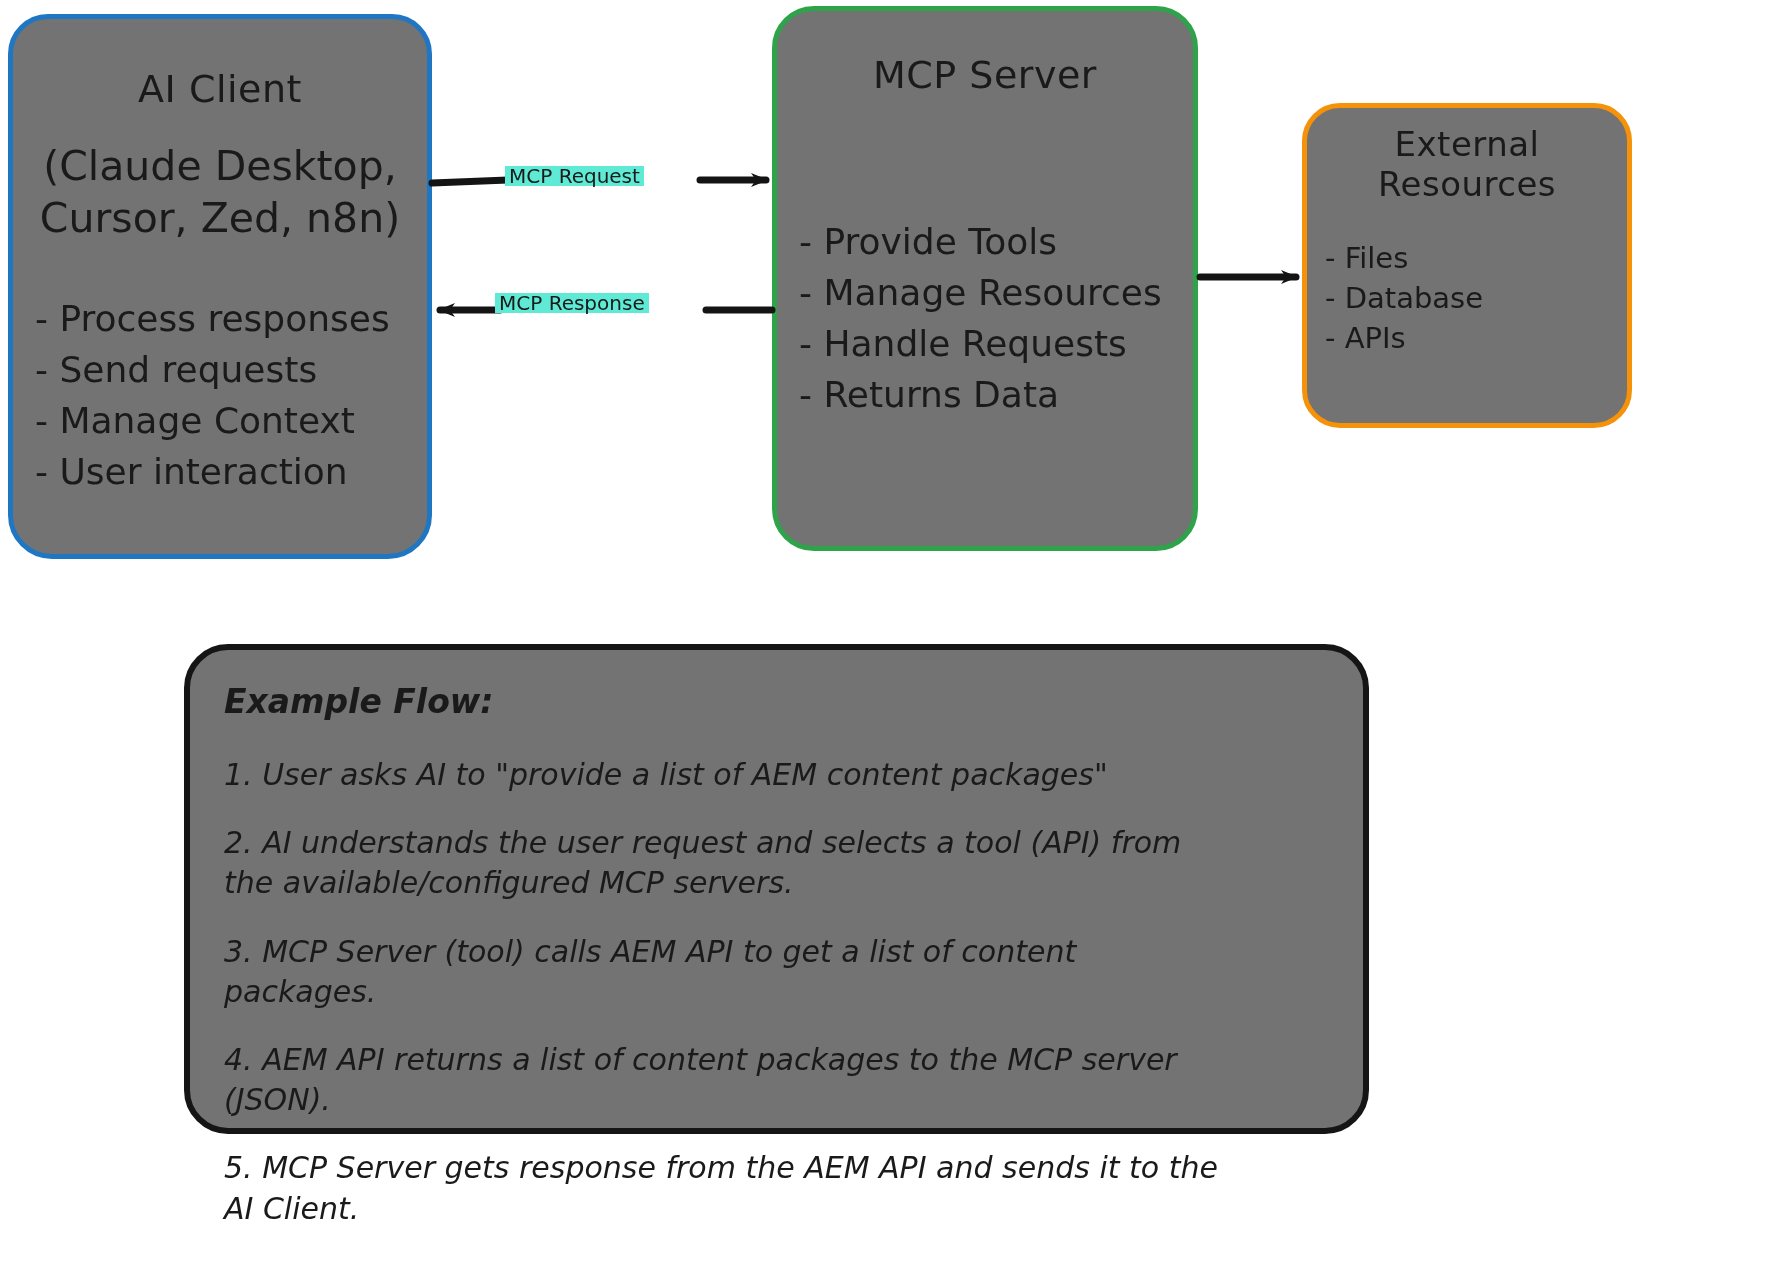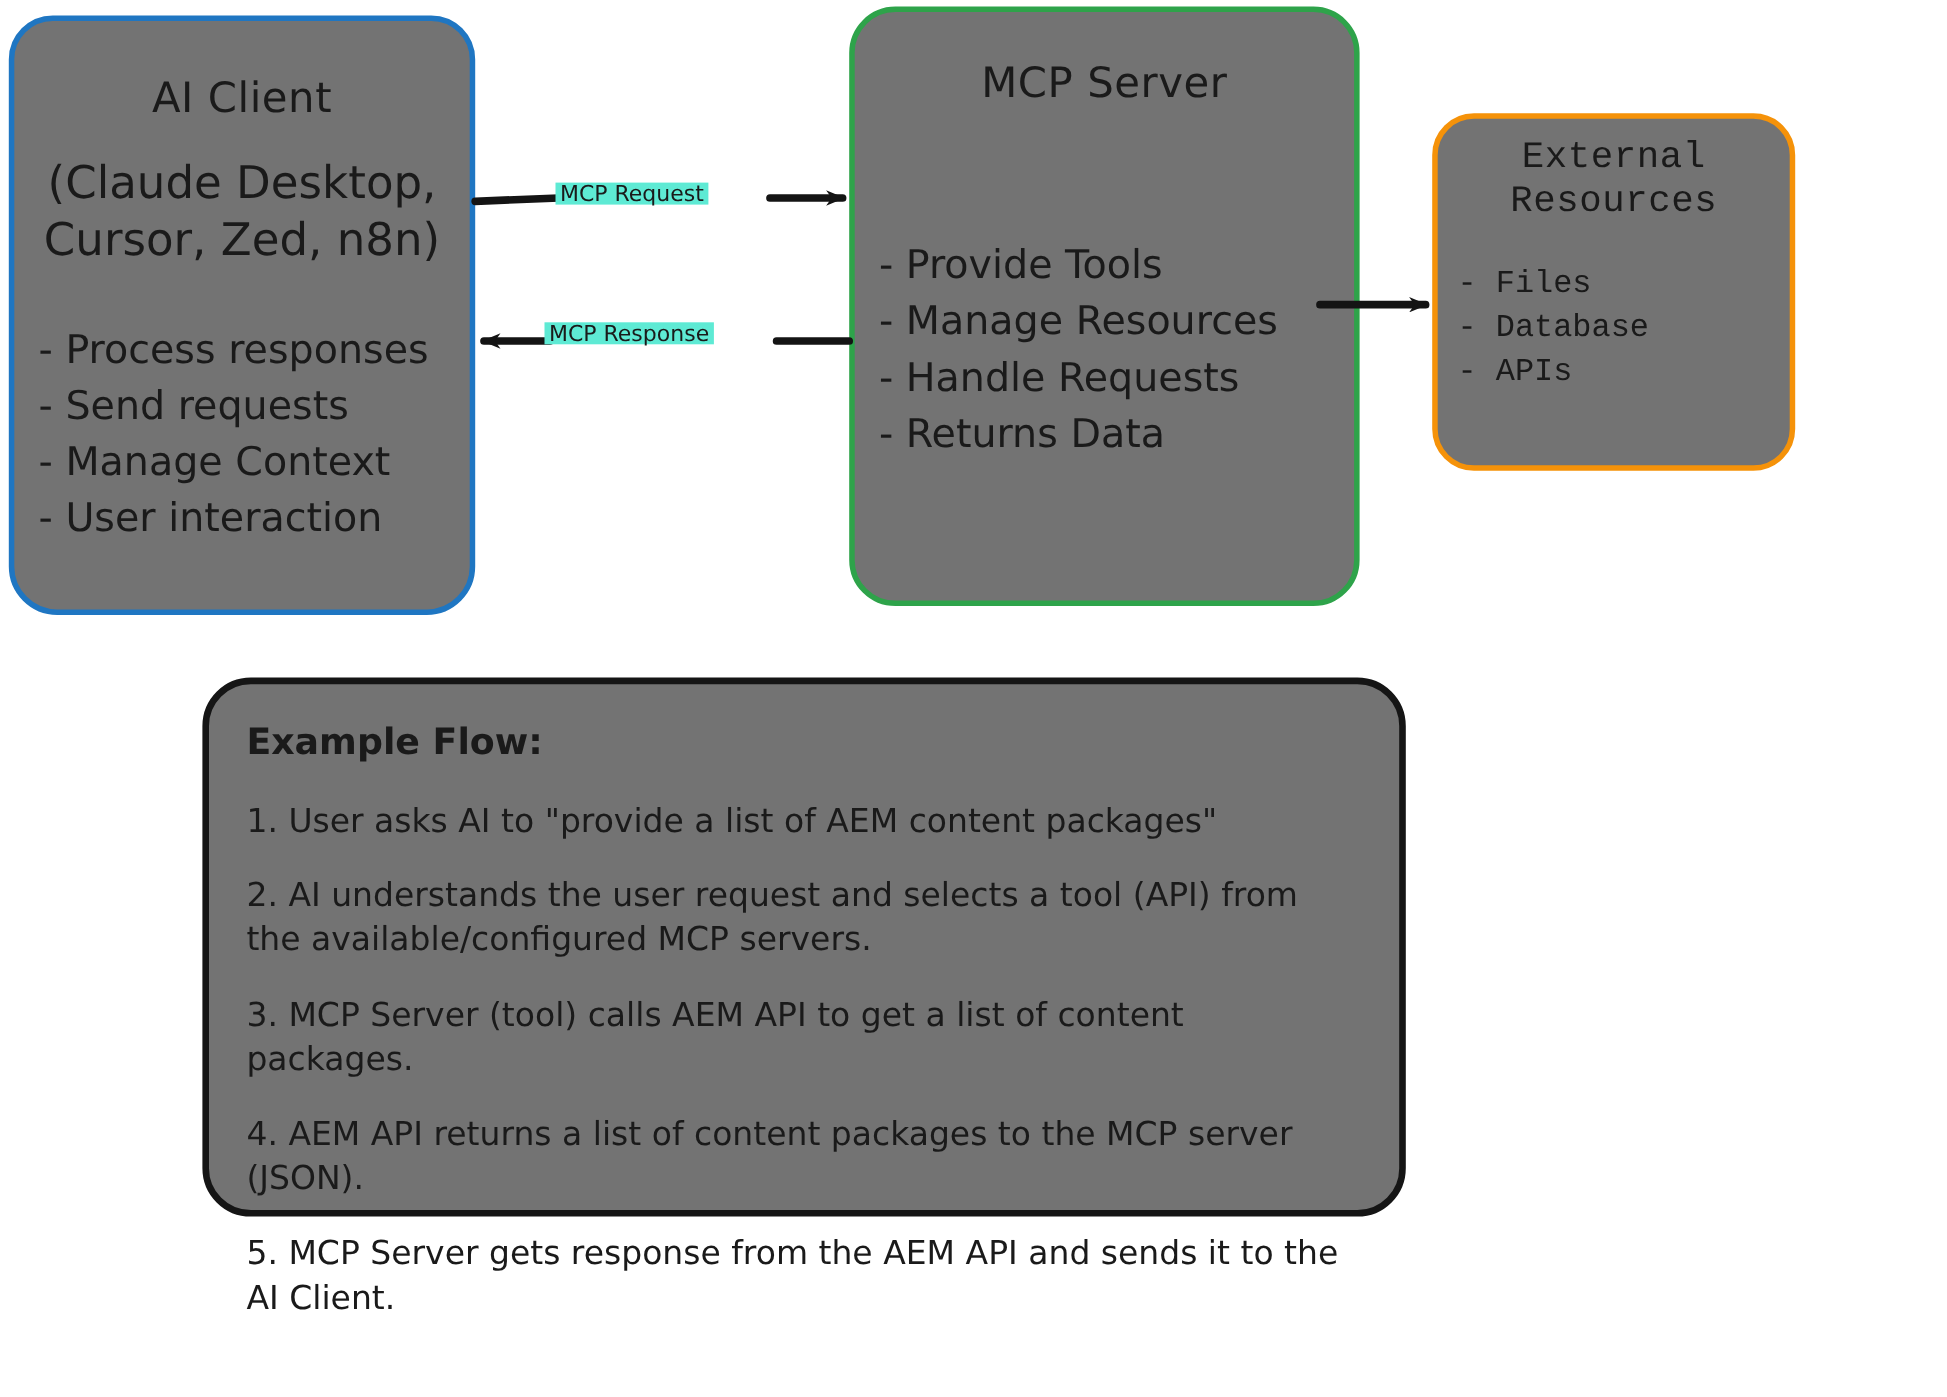--- a/index.html
+++ b/index.html
@@ -35,44 +35,44 @@
     top: 14px;
     width: 424px;
     height: 545px;
     border-color: #1f76c2;
     border-radius: 40px 40px 44px 44px;
   }
 
   .box-mcp {
     left: 772px;
     top: 6px;
-    width: 464px;
+    width: 426px;
     height: 545px;
     border-color: #2ea34a;
     border-radius: 42px;
   }
 
   .box-ext {
     left: 1302px;
     top: 103px;
     width: 330px;
     height: 325px;
     border-color: #f59209;
     border-radius: 38px;
-    font-family: Liberation Mono, monospace;
   }
 
   .box-flow {
     left: 184px;
-    top: 616px;
-    width: 1094px;
+    top: 644px;
+    width: 1185px;
     height: 490px;
     border-color: #151515;
     border-width: 6px;
     border-radius: 44px;
+    font-style: italic;
   }
 
   
   .box-title {
     text-align: center;
     font-size: 38px;
     font-weight: 400;
     letter-spacing: 0.5px;
     line-height: 1.18;
   }

